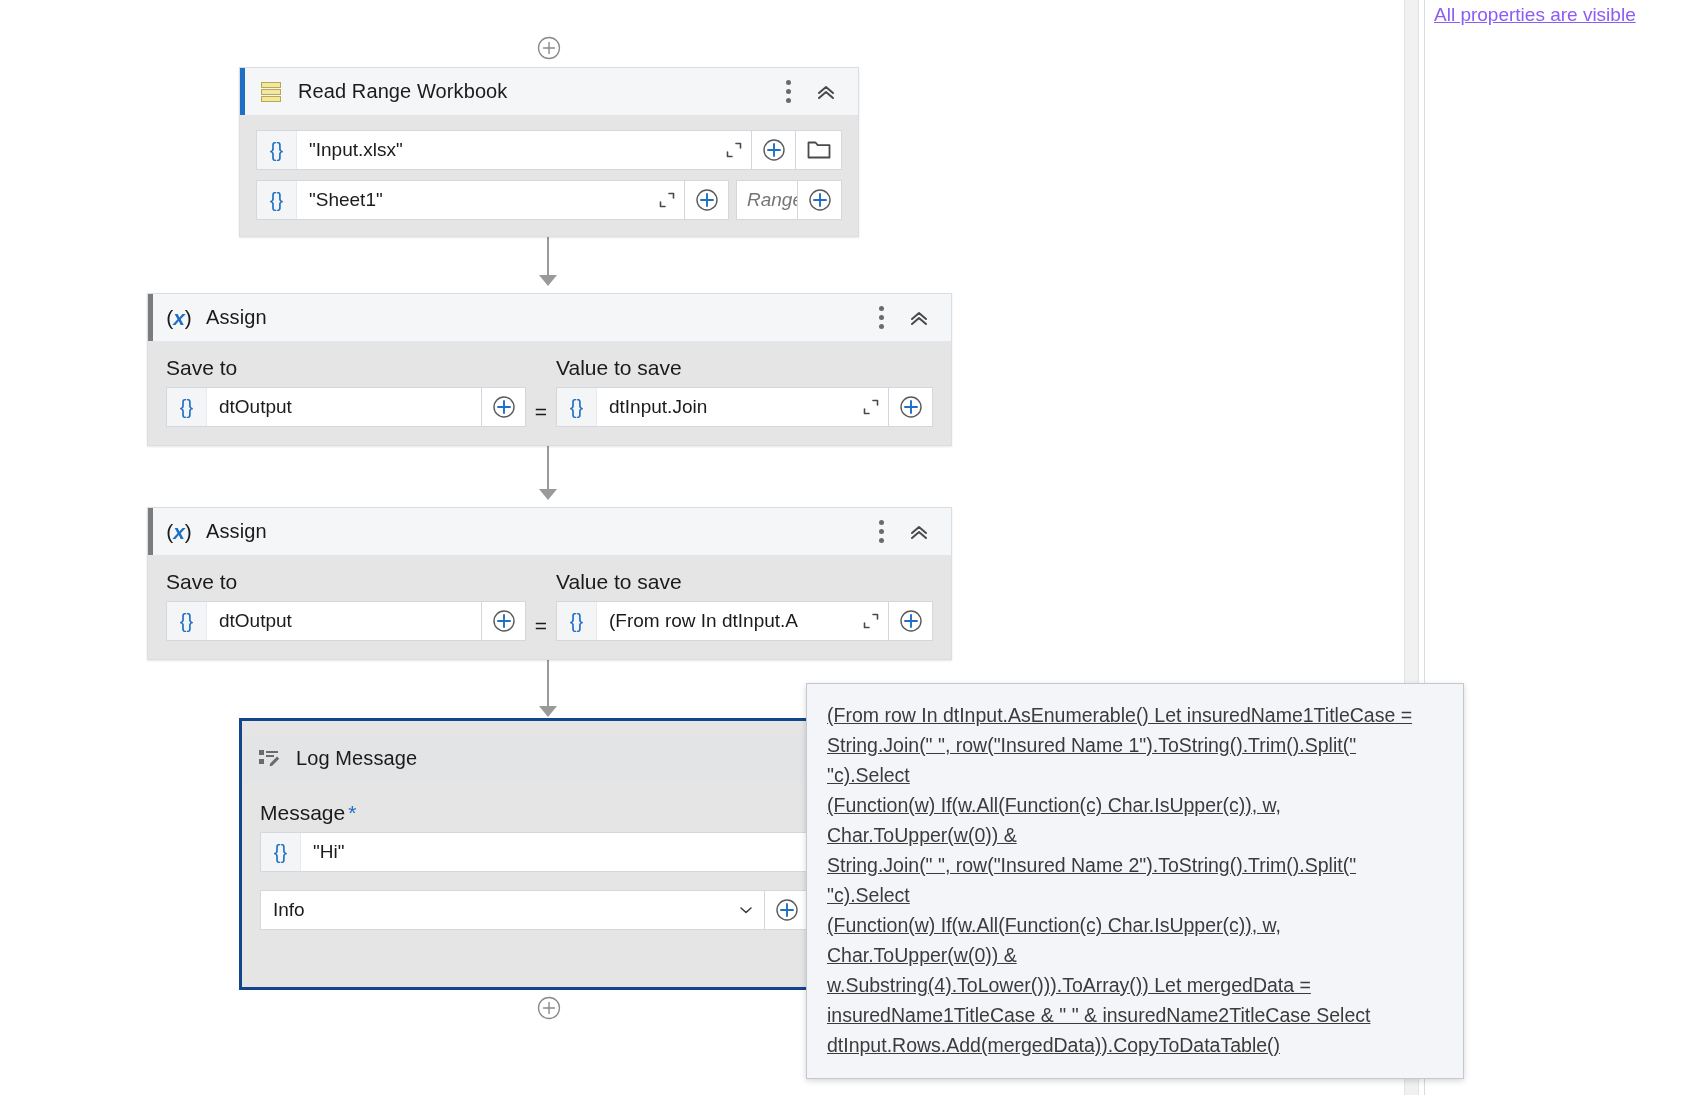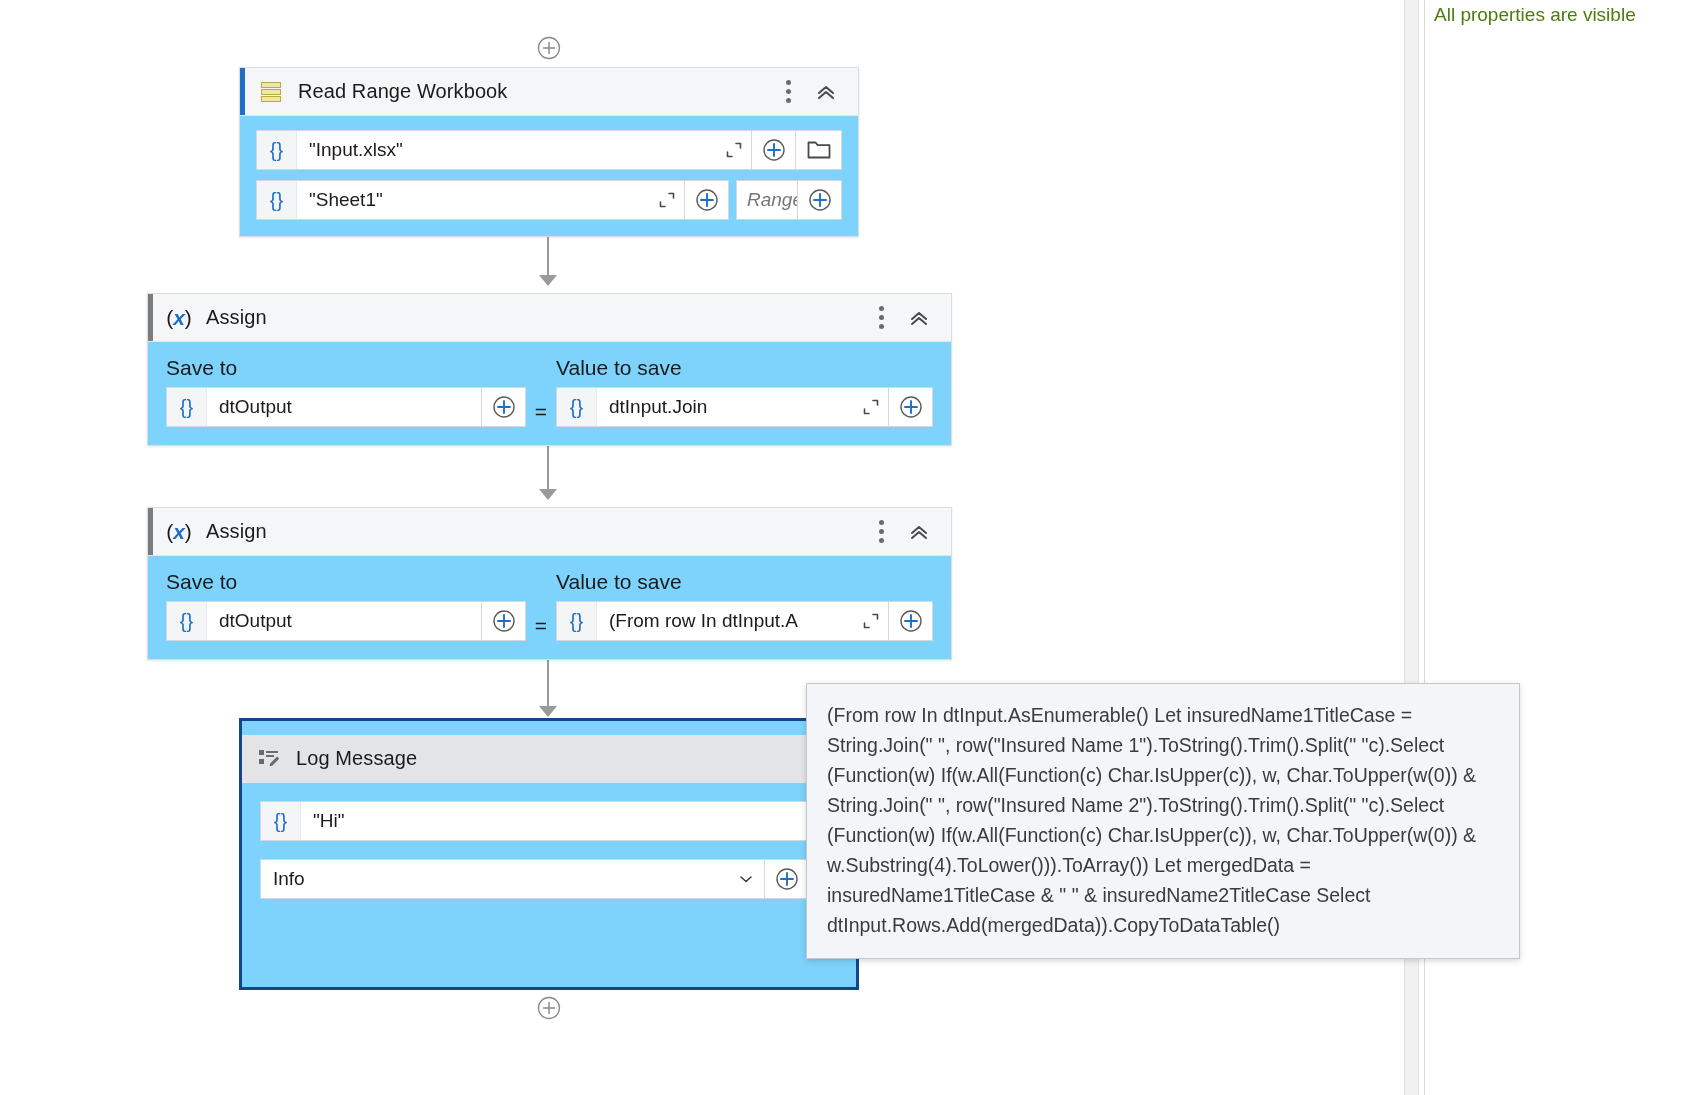--- a/index.html
+++ b/index.html
@@ -12,21 +12,21 @@
   }
   .canvas {
     position: relative;
     width: 1687px; height: 1095px;
     background: #ffffff;
   }
 
   
   .activity {
     position: absolute;
-    background: #7dd3fc;
+    background: #e5e5e5;
     border: 1px solid #d9dee3;
     box-shadow: 0 1px 2px rgba(0,0,0,0.10);
   }
   .activity.selected {
     border: 3px solid #12458c;
     box-shadow: none;
   }
   .act-header {
     display: flex;
     align-items: center;
@@ -186,22 +186,23 @@
   }
   .right-scroll {
     position: absolute;
     background: #f1f1f1;
     border-left: 1px solid #e3e3e3;
     border-right: 1px solid #e3e3e3;
   }
   .right-note {
     position: absolute;
     font-size: 19px;
-    color: #4d7c0f;
+    color: #8b5cf6;
     white-space: nowrap;
+    text-decoration: underline;
   }
 
   
   .select {
     height: 40px;
     border: 1px solid #d2d8de;
     background: #ffffff;
     display: flex; align-items: center;
     padding: 0 10px 0 12px;
     font-size: 19px;
@@ -473,20 +474,23 @@
           <rect x="2" y="12" width="5" height="5" fill="#6b6b6b"></rect>
           <rect x="9" y="4" width="12" height="2" fill="#6b6b6b"></rect>
           <rect x="9" y="8" width="8" height="2" fill="#6b6b6b"></rect>
           <path d="M20 9.5l2.2 2.2-7 7-2.6.5.6-2.6z" fill="#6b6b6b"></path>
         </svg>
       </div>
       <div class="act-title">Log Message</div>
     </div>
 
     <div class="act-body" style="padding:18px 18px 0 18px;">
+      <div class="label">
+        <span>Message</span><span class="req">*</span>
+      </div>
       <div class="row" style="margin-bottom:18px;">
         <div class="field" style="width:548px; flex:0 0 548px;">
           <div class="braces">{}</div>
           <div class="val">"Hi"</div>
         </div>
       </div>
 
       <div class="row">
         <div class="select" style="width:505px; flex:0 0 505px;gap:32px;">
           <span>Info</span>
@@ -499,21 +503,21 @@
         <div class="plus-btn">
           <svg width="26" height="26" viewBox="0 0 26 26">
             <circle cx="13" cy="13" r="10" fill="#ffffff" stroke="#5a5a5a" stroke-width="1.4"></circle>
             <path d="M13 7v12M7 13h12" stroke="#1f6fc4" stroke-width="1.9" stroke-linecap="round"></path>
           </svg>
         </div>
       </div>
     </div>
   </div>
 
-  <div class="tooltip" style="left:806px; top:683px; width:714px;">
+  <div class="tooltip" style="left:806px; top:683px; width:658px;text-decoration:underline;">
     <div>(From row In dtInput.AsEnumerable() Let insuredName1TitleCase =</div>
     <div>String.Join(" ", row("Insured Name 1").ToString().Trim().Split(" "c).Select</div>
     <div>(Function(w) If(w.All(Function(c) Char.IsUpper(c)), w, Char.ToUpper(w(0)) &amp;</div>
     <div>String.Join(" ", row("Insured Name 2").ToString().Trim().Split(" "c).Select</div>
     <div>(Function(w) If(w.All(Function(c) Char.IsUpper(c)), w, Char.ToUpper(w(0)) &amp;</div>
     <div>w.Substring(4).ToLower())).ToArray()) Let mergedData =</div>
     <div>insuredName1TitleCase &amp; " " &amp; insuredName2TitleCase Select</div>
     <div>dtInput.Rows.Add(mergedData)).CopyToDataTable()</div>
   </div>
 

